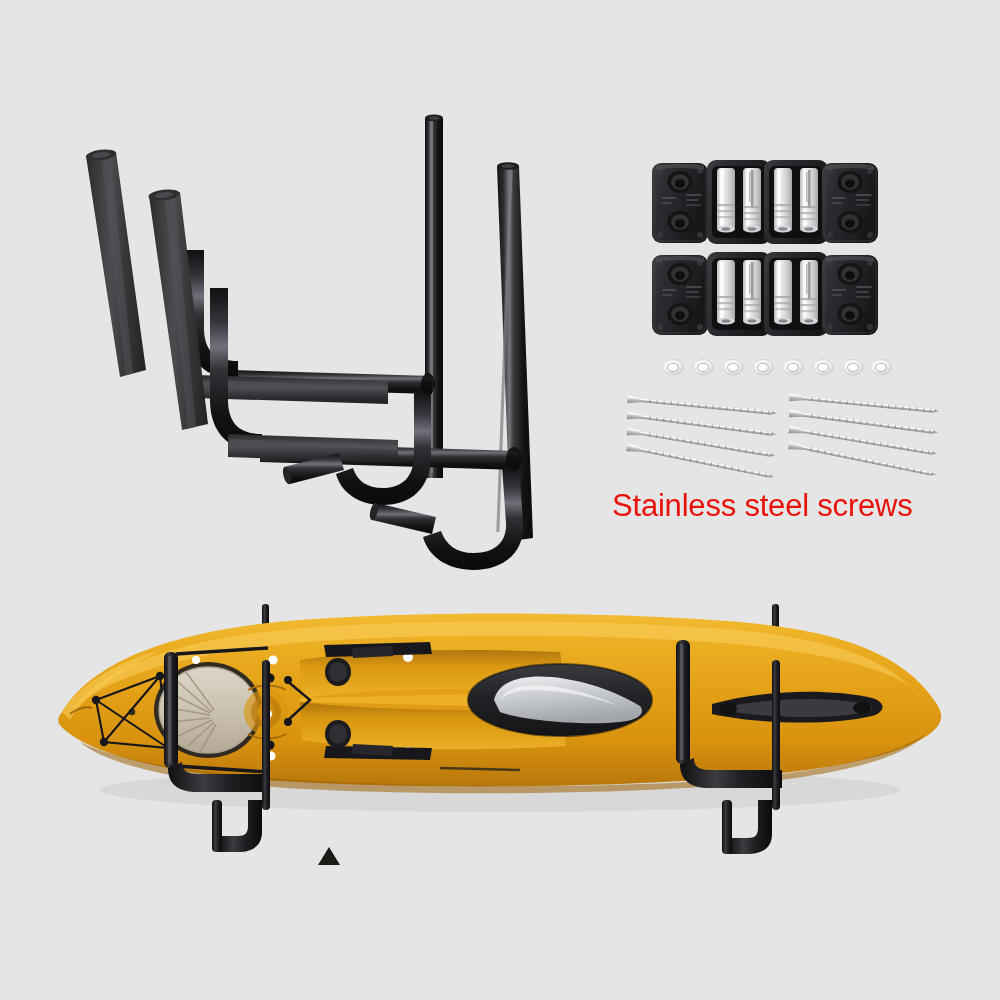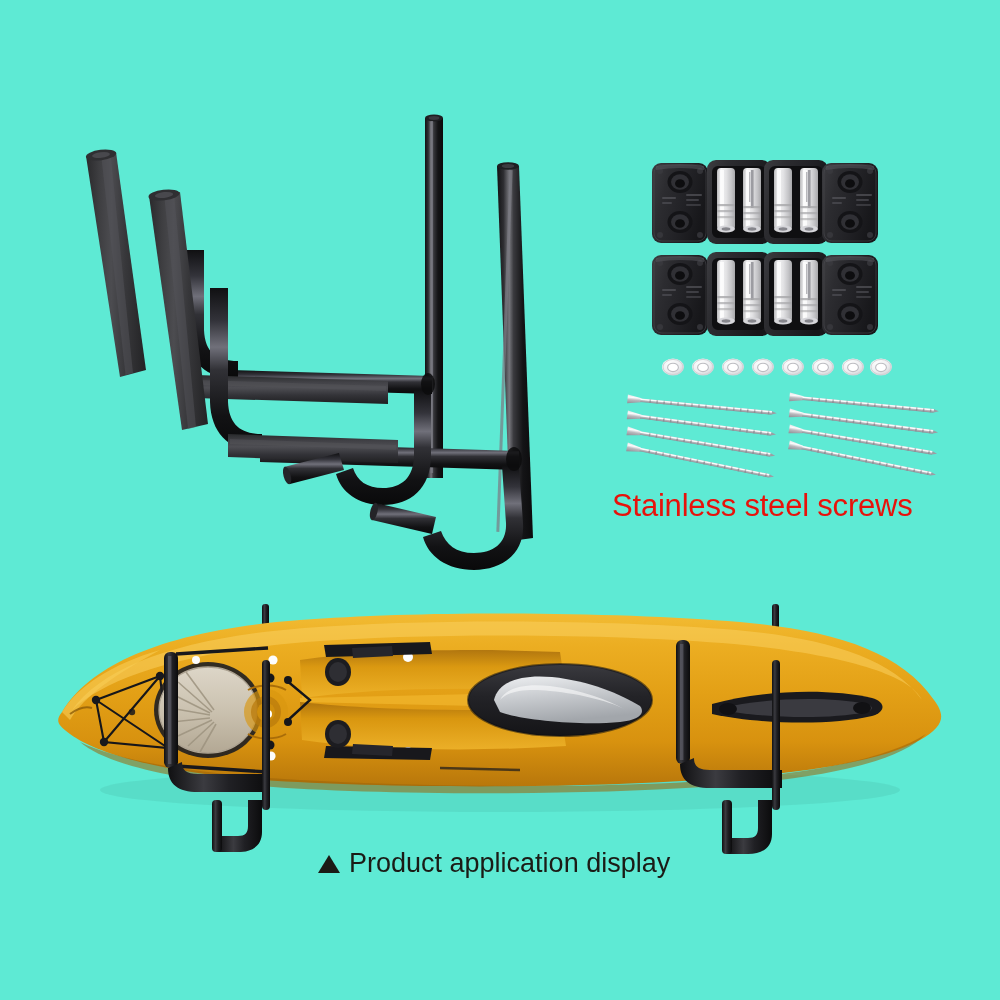--- a/index.html
+++ b/index.html
@@ -14,21 +14,21 @@
     position: relative;
     overflow: hidden;
     font-family: "Liberation Sans", sans-serif;
   }
 
   #stage {
     position: absolute;
     left: 0; top: 0;
     width: 1000px;
     height: 1000px;
-    background: #5eead4;
+    background: #e5e5e5;
   }
 
   .layer {
     position: absolute;
     left: 0; top: 0;
     width: 1000px;
     height: 1000px;
   }
 
   
@@ -548,16 +548,15 @@
       <path d="M772 800 L772 834 C 772 848, 762 854, 748 854
                L 728 854 L 728 838 L 748 838 C 755 838, 758 835, 758 828 L 758 800 Z" fill="url(#gBracket)"></path>
       <rect x="722" y="800" width="10" height="54" rx="4" fill="url(#gBracket)"></rect>
     </g>
   </svg>
 
   <div class="caption-red">Stainless steel screws</div>
 
   <div class="caption-bottom">
     <span class="tri-bullet"></span>
-    <span>Product application display</span>
   </div>
 
 </div>
 
 </body></html>

